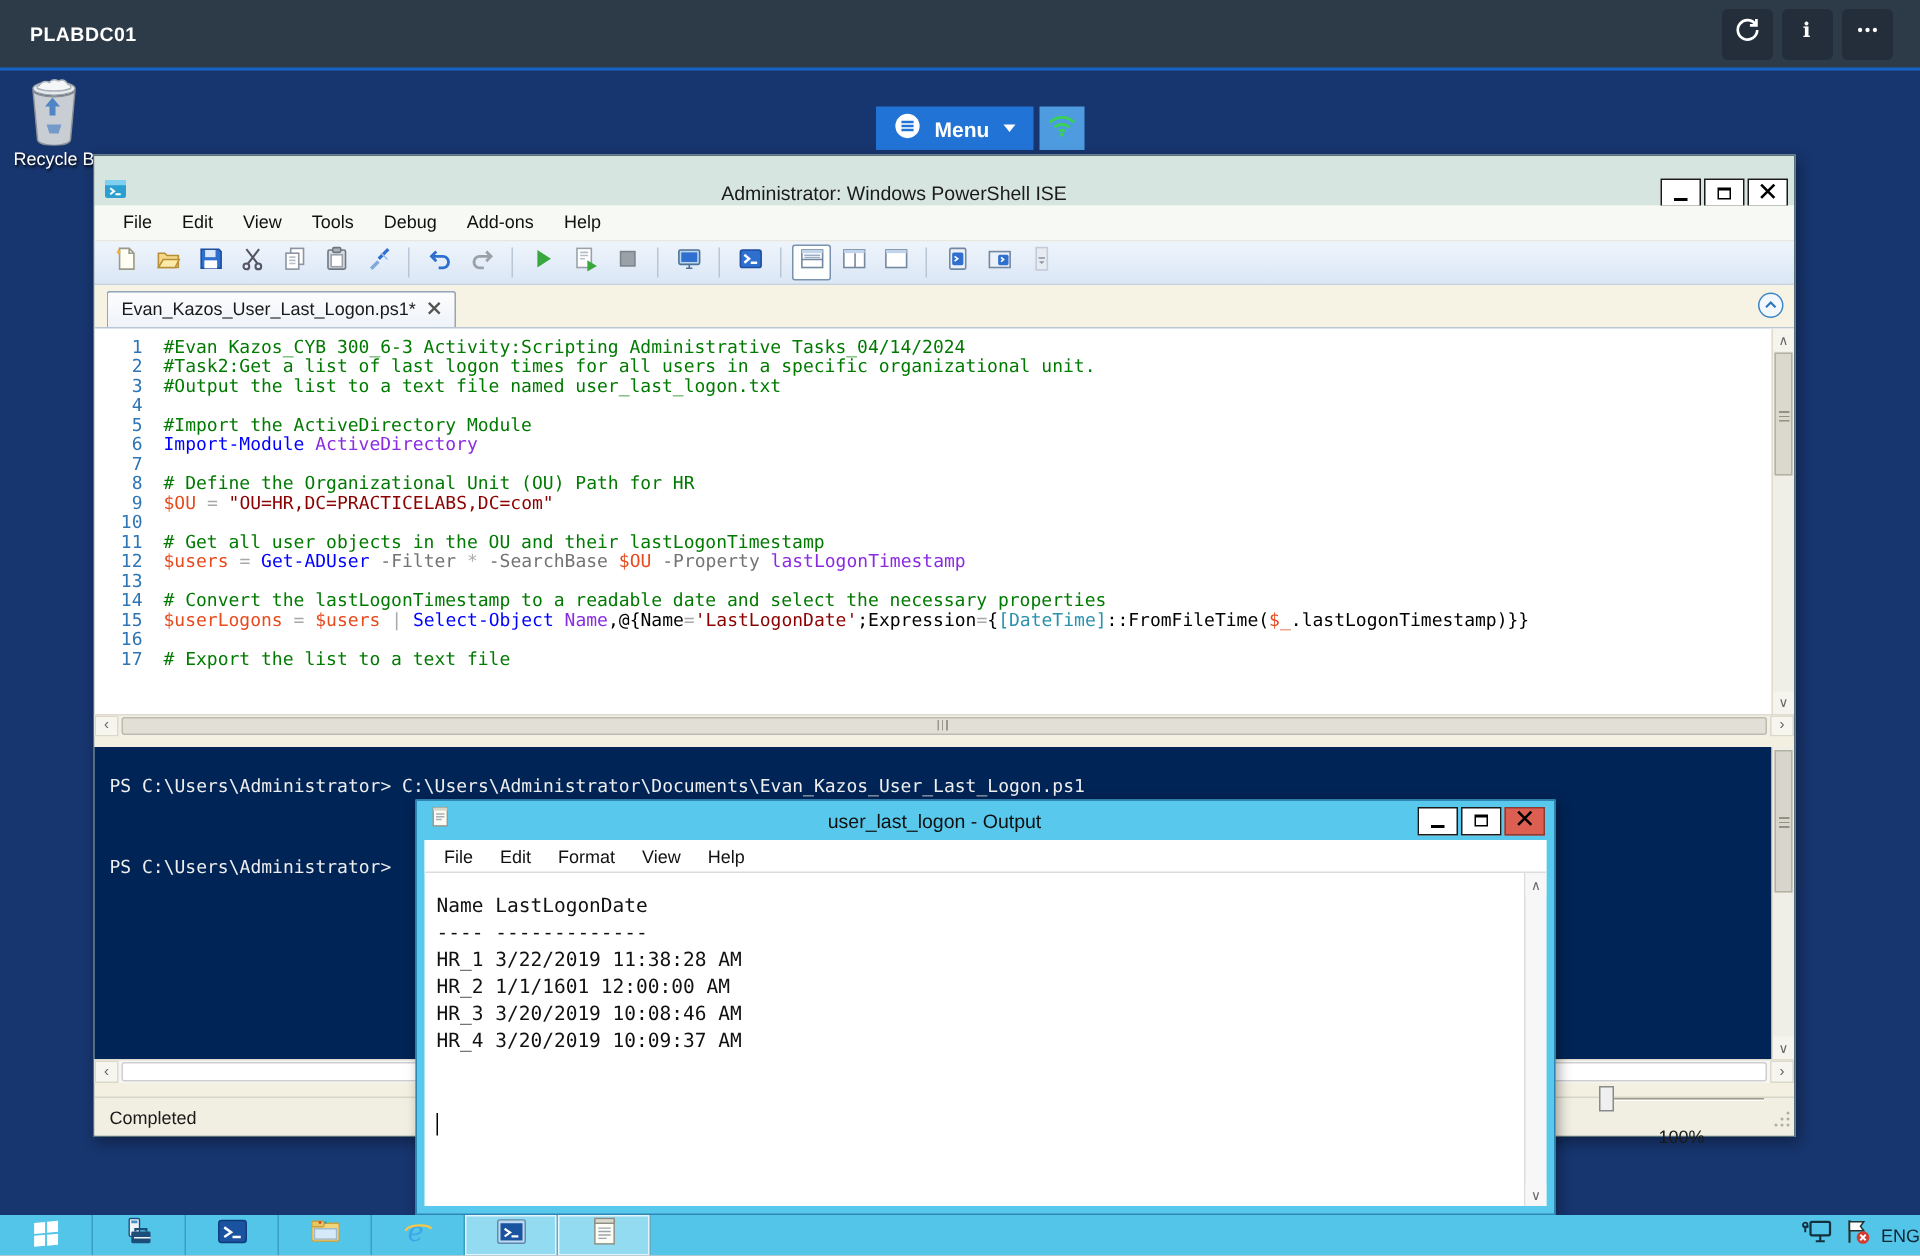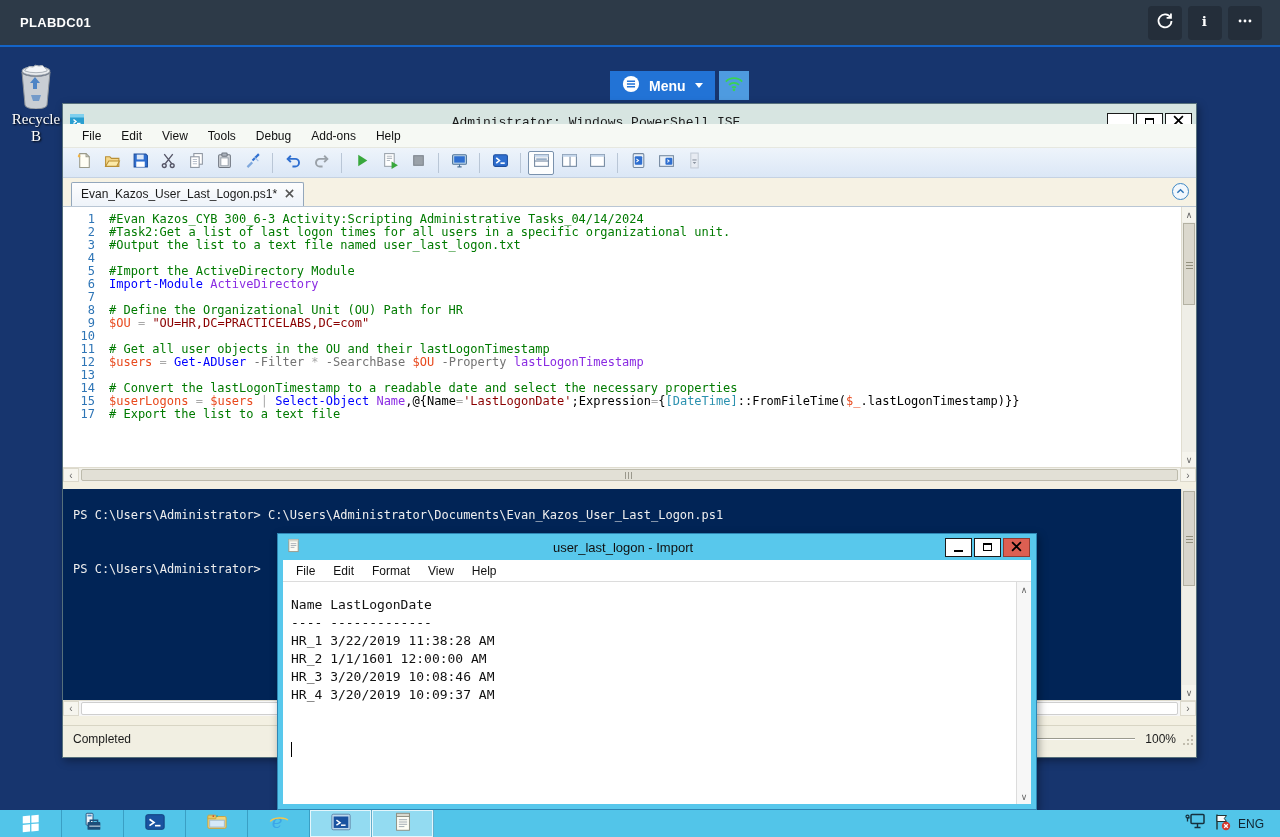--- a/index.html
+++ b/index.html
@@ -7,42 +7,42 @@
   #stage { position:relative; width:1280px; height:837px; background:#17356e; overflow:hidden; }
 
   
   .topbar { position:absolute; left:0; top:0; width:1280px; height:47px; background:#2d3a48; border-bottom:2px solid #1464c8; z-index:50; display:flex; align-items:center; }
   .topbar .host { color:#fff; font-weight:bold; font-size:13px; margin-left:20px; letter-spacing:.3px; }
   .topbar .actions { margin-left:auto; margin-right:18px; display:flex; gap:6px; }
   .top-btn { width:34px; height:34px; border-radius:4px; background:#242e3a; display:flex; align-items:center; justify-content:center; cursor:pointer; }
 
   
   .desktop { position:absolute; left:0; top:47px; width:1280px; height:763px; z-index:1; }
-  .recycle { position:absolute; left:8px; top:16px; width:56px; text-align:center; color:#fff; font-size:15px;font-family:Liberation Serif, serif; }
+  .recycle { position:absolute; left:8px; top:4px; width:56px; text-align:center; color:#fff; font-size:12px; }
   .recycle svg { display:block; margin:0 auto 2px auto; }
-  .menu-cluster { position:absolute; left:610px; top:24px; display:flex; gap:4px; }
+  .menu-cluster { position:absolute; left:584px; top:24px; display:flex; gap:4px; }
   .menu-btn { height:29px; background:#2273d6; color:#fff; display:flex; align-items:center; gap:9px; padding:0 12px; font-size:14px; font-weight:bold; cursor:pointer; }
   .menu-caret { width:0; height:0; border-left:4px solid transparent; border-right:4px solid transparent; border-top:5px solid #fff; }
   .wifi-tile { width:30px; height:29px; background:#4e9be0; display:flex; align-items:center; justify-content:center; cursor:pointer; }
 
   
   .vscroll { width:15px; background:#efeee7; border-left:1px solid #e0ddd0; display:flex; flex-direction:column; flex:0 0 15px; }
   .vs-btn { height:15px; display:flex; align-items:center; justify-content:center; font-size:9px; color:#666; background:#f5f4ed; }
   .vs-track { flex:1; position:relative; }
   .vs-thumb { position:absolute; left:1px; right:1px; background:#dbd8cd; border:1px solid #b3b1a2; display:flex; align-items:center; justify-content:center; }
   .grip-h { height:9px; width:7px; background:repeating-linear-gradient(0deg,#93917f 0 1px,transparent 1px 3px); }
   .hscroll { display:flex; background:#f0efe8; border-top:1px solid #dfdccf; }
   .hs-btn { width:16px; display:flex; align-items:center; justify-content:center; color:#666; background:#f6f5ee; border:1px solid #dcd9cc; font-size:10px; }
   .hs-track { flex:1; padding:1px 2px; }
   .hs-thumb { height:100%; background:#e2e0d6; border:1px solid #bdbbac; border-radius:2px; display:flex; align-items:center; justify-content:center; }
   .grip-v { width:9px; height:7px; background:repeating-linear-gradient(90deg,#9a988c 0 1px,transparent 1px 3px); }
 
   
   .ise { position:absolute; left:62px; top:56px; width:1135px; height:655px; border:1px solid #56707c; background:#f3f0e2; z-index:2; display:flex; flex-direction:column; box-shadow:2px 3px 8px rgba(0,0,0,.35); }
-  .ise-title { height:20px; background:#d7e5e1; display:flex; align-items:center; padding:16px 4px 0 6px;font-family:Liberation Mono, monospace; }
+  .ise-title { height:33px; background:#d7e5e1; display:flex; align-items:center; padding:16px 4px 0 6px; }
   .ise-title .t { flex:1; text-align:center; font-size:13px; color:#1a1a1a; }
   .win-controls { display:flex; gap:2px; }
   .wc-btn { width:27px; height:19px; background:#fff; border:1px solid #1a1a1a; display:flex; align-items:center; justify-content:center; cursor:pointer; }
   .wc-min i { display:block; width:9px; height:2px; background:#000; margin-top:8px; }
   .wc-max i { display:block; width:9px; height:8px; border:1px solid #000; border-top:2px solid #000; }
   .ise-menubar { height:24px; background:#f6f9f4; border-bottom:1px solid #e6e8e0; display:flex; align-items:center; padding-left:10px; gap:2px; }
   .menu-item { font-size:12px; color:#111; padding:3px 9px; cursor:pointer; }
   .ise-toolbar { height:30px; background:linear-gradient(#eef4fb,#dbe7f6); border-bottom:1px solid #c5d2e2; display:flex; align-items:center; padding-left:8px; gap:2px; }
   .tb-btn { width:26px; height:24px; display:flex; align-items:center; justify-content:center; border:1px solid transparent; border-radius:2px; cursor:pointer; }
   .tb-btn.selected { border-color:#7a92ad; background:#fdfefe; }
@@ -64,21 +64,21 @@
 
   .console-area { height:227px; display:flex; flex-direction:column; }
   .console-main { flex:1; display:flex; background:#012456; overflow:hidden; }
   .console-lines { flex:1; padding:6px 0 0 10px; }
   .console-line { height:13px; line-height:13px; font-size:12px; color:#eeeeee; white-space:pre; font-family:"DejaVu Sans Mono", monospace;margin-top:14px; }
   .console-hs { background:#f6f6f6; }
   .console-hs .hs-thumb { background:#fff; border-color:#cfcfcf; }
   .console-vs .vs-thumb { background:#d8d5cc; }
 
   .statusbar { height:26px; background:#f1efe2; border-top:1px solid #d8d5c4; display:flex; align-items:center; padding:0 10px; font-size:12px; color:#1a1a1a; position:relative; }
-  .status-right { margin-left:auto; display:flex; align-items:center; gap:10px; margin-right:10px; }
+  .status-right { margin-left:auto; display:flex; align-items:center; gap:10px; margin-right:10px;flex-direction:column; }
   .zoom-slider { position:relative; width:110px; height:17px; cursor:pointer; }
   .zoom-slider .track { position:absolute; left:0; right:0; top:8px; height:1px; background:#9a9a8e; box-shadow:0 1px 0 #fff; }
   .zoom-slider .handle { position:absolute; left:0; top:0; width:10px; height:17px; background:#efefef; border:1px solid #8a8a8a; }
   .resize-grip { position:absolute; right:2px; bottom:2px; }
 
   
   .notepad { position:absolute; left:277px; top:486px; width:760px; height:277px; z-index:3; background:#58c8ec; border:1px solid #2e86b4; padding:0 5px 5px 5px; display:flex; flex-direction:column; box-shadow:2px 3px 8px rgba(0,0,0,.35); }
   .np-title { height:26px; display:flex; align-items:center; padding:0 1px 0 3px; }
   .np-title .t { flex:1; text-align:center; font-size:13px; color:#101010; }
   .np-close { background:#dd5f52 !important; border-color:#8f3a32 !important; }
@@ -89,21 +89,21 @@
   .np-line { height:18px; line-height:18px; font-size:13px; color:#111; white-space:pre; font-family:"DejaVu Sans Mono", monospace; }
   .np-caret { position:absolute; left:8px; top:160px; width:1px; height:15px; background:#000; }
   .np-vs { background:#f7f7f7; border-left:1px solid #dcdcdc; }
   .np-vs .vs-btn { background:#f7f7f7; }
 
   
   .taskbar { position:absolute; left:0; bottom:0; width:1280px; height:27px; background:#52c5e9; z-index:40; display:flex; align-items:stretch; }
   .tb-app { width:62px; display:flex; align-items:center; justify-content:center; border-right:1px solid rgba(13,90,130,.35); cursor:pointer; }
   .tb-app svg { width:22px; height:22px; }
   .tb-app.active { background:rgba(255,255,255,.38); box-shadow:inset 0 0 0 1px rgba(255,255,255,.75); }
-  .tray { margin-left:auto; display:flex; align-items:center; gap:6px; padding-right:16px; }
+  .tray { margin-left:auto; display:flex; align-items:center; gap:6px; padding-right:0; }
   .tray .lang { font-size:12px; color:#102430; cursor:pointer; }
 </style>
 </head>
 <body>
 
 <div id="stage">
 
   <div class="topbar">
     <span class="host">PLABDC01</span>
     <div class="actions">
@@ -370,20 +370,21 @@
               <div class="code-line"><span class="ln">6</span><span class="code"><span class="tk-k">Import-Module</span><span class="tk-d"> </span><span class="tk-m">ActiveDirectory</span></span></div>
               <div class="code-line"><span class="ln">7</span><span class="code"></span></div>
               <div class="code-line"><span class="ln">8</span><span class="code"><span class="tk-c"># Define the Organizational Unit (OU) Path for HR</span></span></div>
               <div class="code-line"><span class="ln">9</span><span class="code"><span class="tk-v">$OU</span><span class="tk-d"> </span><span class="tk-o">=</span><span class="tk-d"> </span><span class="tk-s">"OU=HR,DC=PRACTICELABS,DC=com"</span></span></div>
               <div class="code-line"><span class="ln">10</span><span class="code"></span></div>
               <div class="code-line"><span class="ln">11</span><span class="code"><span class="tk-c"># Get all user objects in the OU and their lastLogonTimestamp</span></span></div>
               <div class="code-line"><span class="ln">12</span><span class="code"><span class="tk-v">$users</span><span class="tk-d"> </span><span class="tk-o">=</span><span class="tk-d"> </span><span class="tk-k">Get-ADUser</span><span class="tk-d"> </span><span class="tk-p">-Filter</span><span class="tk-d"> </span><span class="tk-o">*</span><span class="tk-d"> </span><span class="tk-p">-SearchBase</span><span class="tk-d"> </span><span class="tk-v">$OU</span><span class="tk-d"> </span><span class="tk-p">-Property</span><span class="tk-d"> </span><span class="tk-m">lastLogonTimestamp</span></span></div>
               <div class="code-line"><span class="ln">13</span><span class="code"></span></div>
               <div class="code-line"><span class="ln">14</span><span class="code"><span class="tk-c"># Convert the lastLogonTimestamp to a readable date and select the necessary properties</span></span></div>
               <div class="code-line"><span class="ln">15</span><span class="code"><span class="tk-v">$userLogons</span><span class="tk-d"> </span><span class="tk-o">=</span><span class="tk-d"> </span><span class="tk-v">$users</span><span class="tk-d"> </span><span class="tk-o">|</span><span class="tk-d"> </span><span class="tk-k">Select-Object</span><span class="tk-d"> </span><span class="tk-m">Name</span><span class="tk-d">,@{Name</span><span class="tk-o">=</span><span class="tk-s">'LastLogonDate'</span><span class="tk-d">;Expression</span><span class="tk-o">=</span><span class="tk-d">{</span><span class="tk-t">[DateTime]</span><span class="tk-d">::FromFileTime(</span><span class="tk-v">$_</span><span class="tk-d">.lastLogonTimestamp)}}</span></span></div>
+              <div class="code-line"><span class="ln">16</span><span class="code"></span></div>
               <div class="code-line"><span class="ln">17</span><span class="code"><span class="tk-c"># Export the list to a text file</span></span></div>
             </div>
           <div class="vscroll">
             <div class="vs-btn">∧</div>
             <div class="vs-track">
                 <div class="vs-thumb" style="top:1px;height:82px;">
                   <span class="grip-h"></span>
                 </div>
               </div>
             <div class="vs-btn">∨</div>
@@ -453,21 +454,21 @@
 
     <div class="notepad">
       <div class="np-title">
         <span><svg width="15" height="15" viewBox="0 0 16 16">
               <rect x="3" y="1.5" width="10" height="13" fill="#fbfbf3" stroke="#98988a"></rect>
               <rect x="3" y="1.5" width="10" height="2.2" fill="#d7d7cb"></rect>
               <g stroke="#a9b0b8">
                 <path d="M5 6h6M5 8h6M5 10h4"></path>
               </g>
             </svg></span>
-        <span class="t">user_last_logon - Import</span>
+        <span class="t">user_last_logon - Output</span>
         <div class="win-controls">
           <div class="wc-btn wc-min">
               <i></i>
             </div>
           <div class="wc-btn wc-max">
               <i></i>
             </div>
           <div class="wc-btn np-close">
               <span><svg width="11" height="11" viewBox="0 0 10 10">
                   <path d="M1 1l8 8M9 1l-8 8" stroke="#000" stroke-width="1.6"></path>

